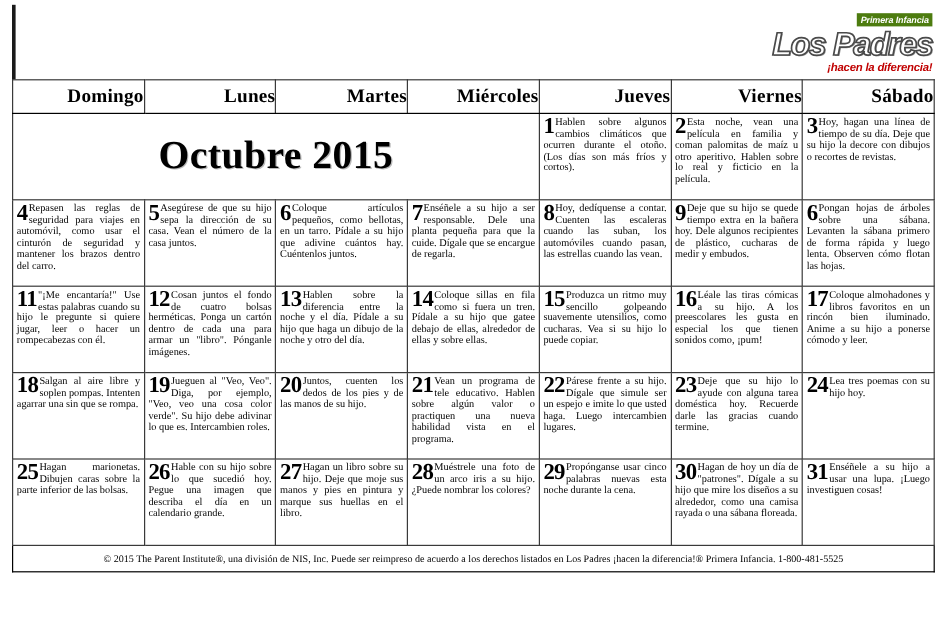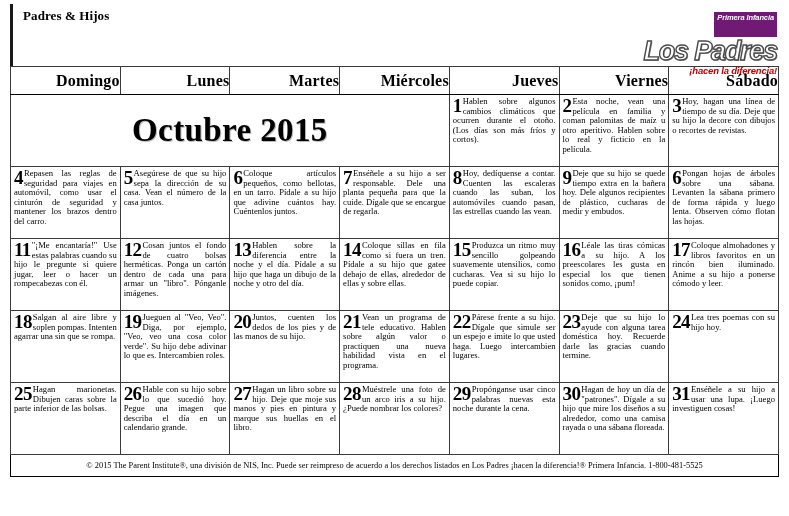--- a/index.html
+++ b/index.html
@@ -47,28 +47,28 @@
   .logo-block {
     position: absolute;
     right: 2px;
     top: 2px;
     width: 152px;
     height: 54px;
     text-align: right;
   }
   .logo-badge {
     display: inline-block;
-    background: #701a75;
+    background: #4d7c0f;
     color: #fff;
     font-family: "Liberation Sans", sans-serif;
     font-size: 7.5px;
     font-weight: bold;
     font-style: italic;
     line-height: 9px;
-    padding: 1px 3px 15px 3px;
+    padding: 1px 3px 1px 3px;
     margin-bottom: 1px;
     letter-spacing: -.1px;
   }
   .logo-word {
     font-family: "Liberation Sans", sans-serif;
     font-size: 27px;
     font-weight: bold;
     font-style: italic;
     line-height: 27px;
     letter-spacing: -1.2px;
@@ -150,21 +150,20 @@
     height: 22px;
     overflow: hidden;
   }
 </style>
 </head>
 <body>
 
 <div class="page">
 
   <div class="masthead">
-    <div class="kicker">Padres &amp; Hijos</div>
     <div class="logo-block">
       <div><span class="logo-badge">Primera Infancia</span></div>
       <div class="logo-word">Los Padres</div>
       <div class="logo-tag">¡hacen la diferencia!</div>
     </div>
   </div>
 
   <table class="cal">
     <thead>
       <tr>

